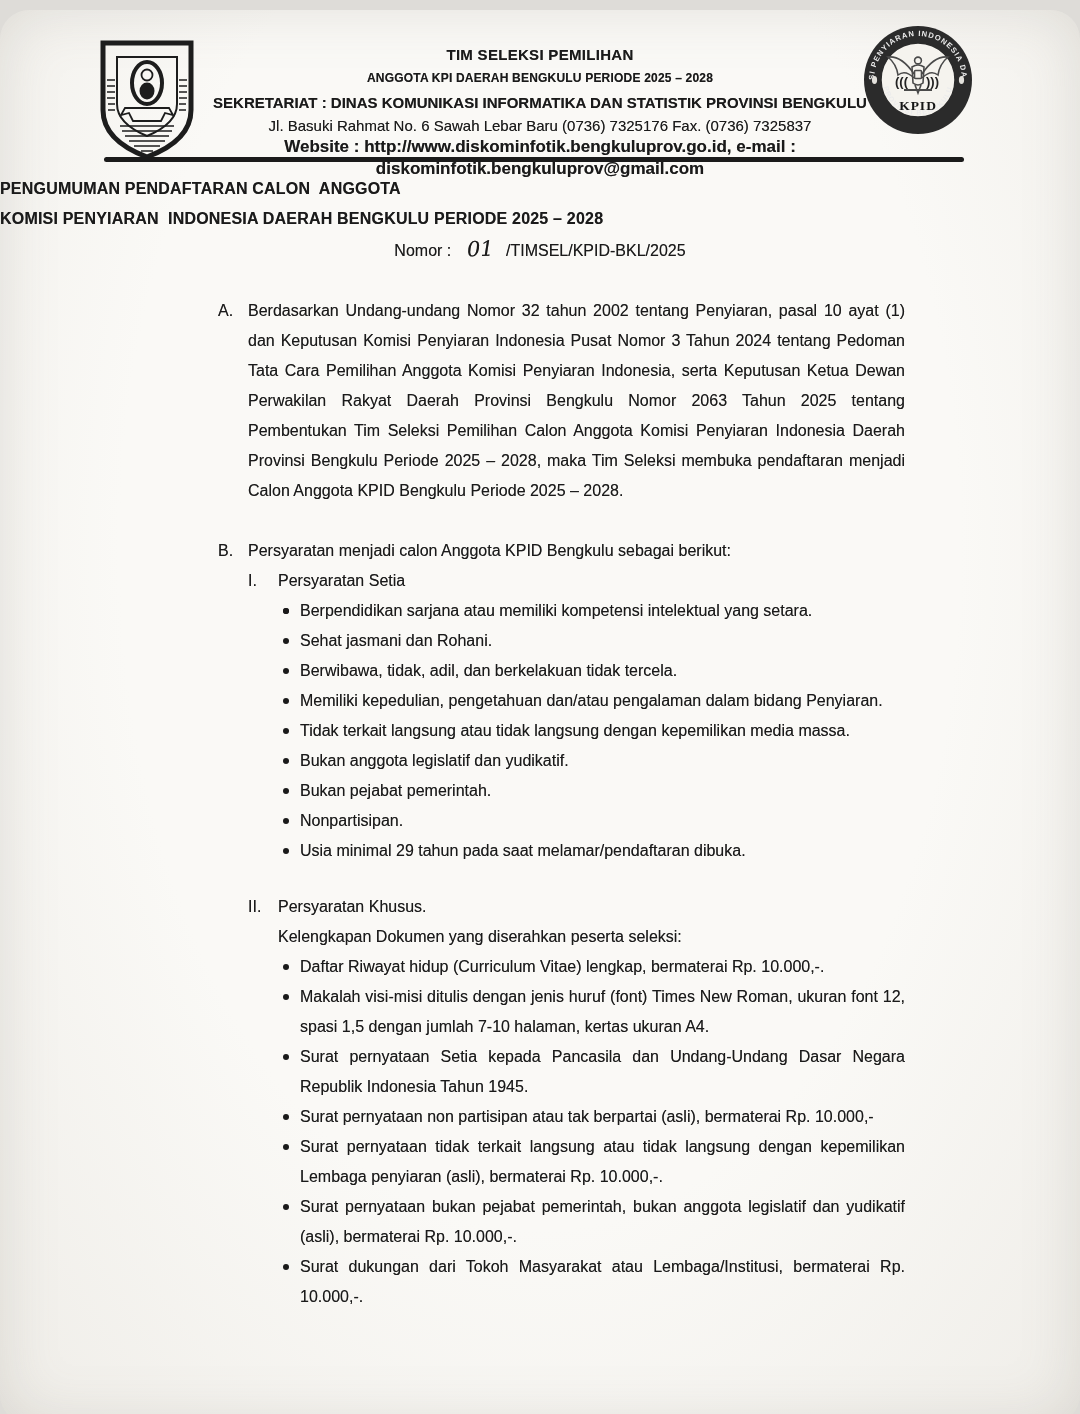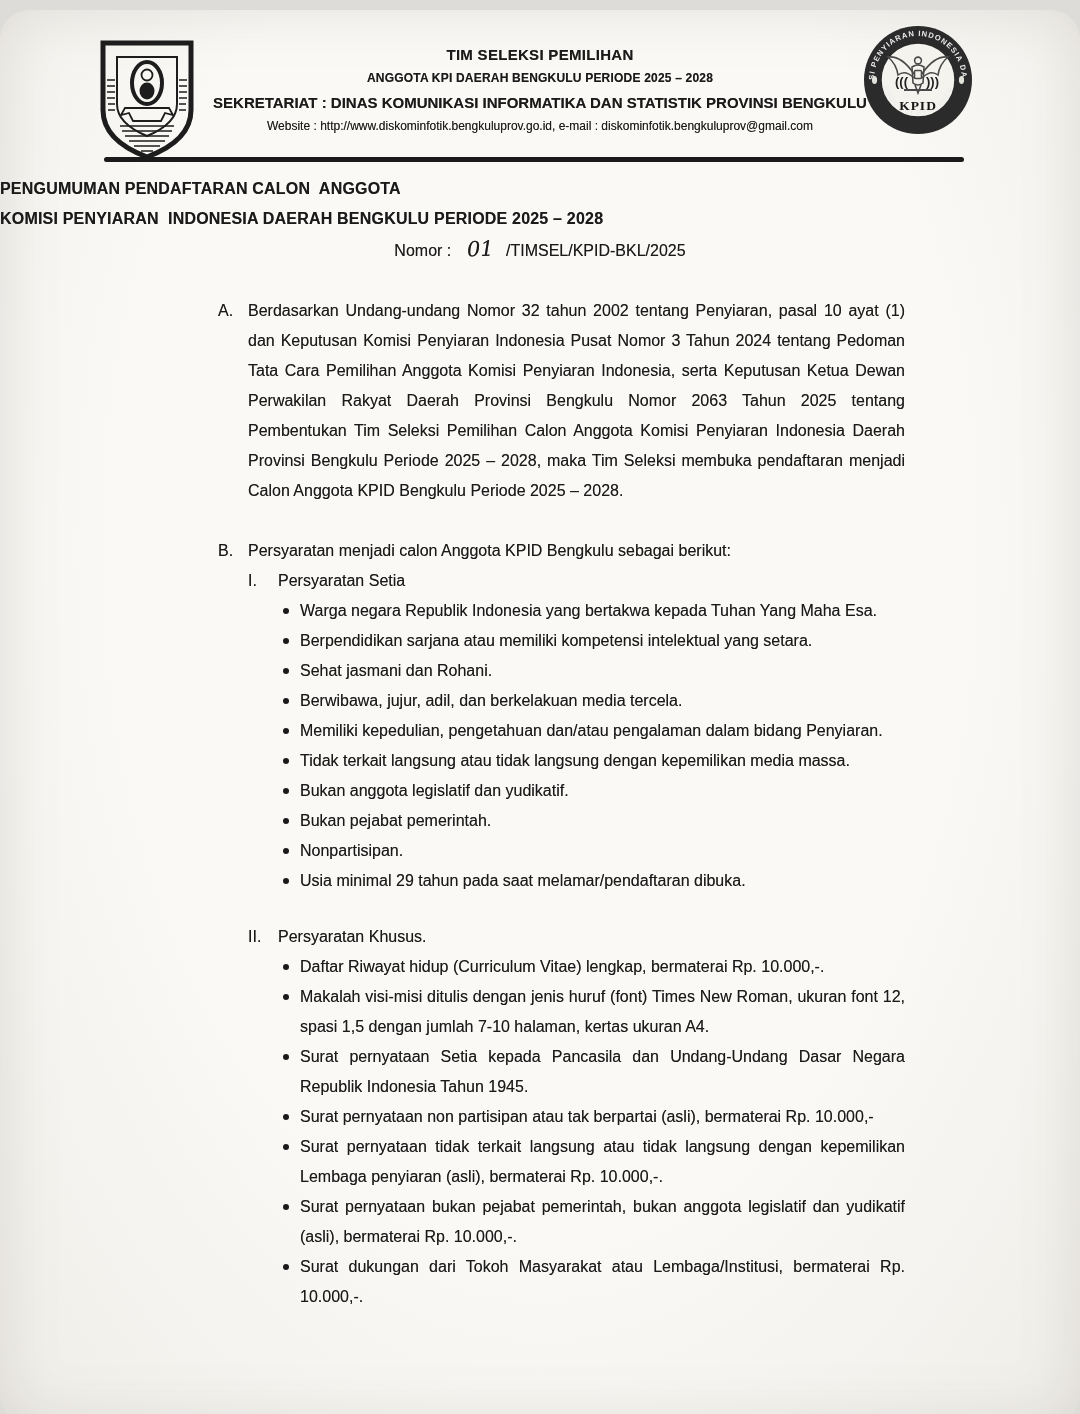--- a/index.html
+++ b/index.html
@@ -18,21 +18,21 @@
   .ink { text-shadow: 0 0 .55px rgba(26,26,26,.55); }
 
   
   .crest { position:absolute; left:96px; top:28px; width:102px; height:124px; }
   .seal  { position:absolute; left:862px; top:14px; width:112px; height:112px; }
   .lh-text { position:absolute; left:186px; right:186px; top:33px; text-align:center; }
   .lh1 { font-size:15px; font-weight:bold; line-height:23px; letter-spacing:.3px; }
   .lh2 { font-size:12px; font-weight:bold; line-height:25px; letter-spacing:.2px; }
   .lh3 { font-size:15px; line-height:24px;font-weight:bold; }
   .lh4 { font-size:15px; line-height:21px; }
-  .lh5 { font-size:12px; font-weight:normal; line-height:22px; }
+  .lh5 { font-size:17px; font-weight:bold; line-height:22px; }
   .rule { position:absolute; left:104px; right:116px; top:147px; height:5px;
           background:#1b1b1b; border-radius:3px; }
 
   
   .content { position:absolute; top:164px; left:0; right:0; font-size:16px; }
   .title-line { text-align:left; font-weight:bold; line-height:30px; white-space:pre-wrap; letter-spacing:.2px; }
   .nomor-line { text-align:center; line-height:30px; }
   .nomor-value { font-family:"DejaVu Serif", serif; font-style:italic; font-size:21px;
                  display:inline-block; margin:0 12px 0 16px; transform:rotate(-2deg); }
 
@@ -86,20 +86,21 @@
       <ellipse cx="51" cy="45" rx="15" ry="21" fill="none" stroke="#1d1d1d" stroke-width="4"></ellipse>
       <circle cx="51" cy="37" r="5.5" fill="none" stroke="#1d1d1d" stroke-width="1.8"></circle>
       <ellipse cx="51" cy="53" rx="7.5" ry="8.5" fill="#1d1d1d"></ellipse>
       <path d="M29 70 L73 70 L77 77 L69 75 L65 83 L37 83 L33 75 L25 77 Z" fill="none" stroke="#1d1d1d" stroke-width="1.8"></path>
     </svg>
 
     <div class="lh-text ink">
       <div class="lh1">TIM SELEKSI PEMILIHAN</div>
       <div class="lh2">ANGGOTA KPI DAERAH BENGKULU PERIODE 2025 – 2028</div>
       <div class="lh3">SEKRETARIAT : DINAS KOMUNIKASI INFORMATIKA DAN STATISTIK PROVINSI BENGKULU</div>
+      <div class="lh4">Jl. Basuki Rahmat No. 6 Sawah Lebar Baru (0736) 7325176 Fax. (0736) 7325837</div>
       <div class="lh5">Website : http://www.diskominfotik.bengkuluprov.go.id, e-mail : diskominfotik.bengkuluprov@gmail.com</div>
     </div>
 
     <svg class="seal" viewBox="0 0 112 112">
       <defs>
         <path id="arcTop" d="M12,56 A44,44 0 1 1 100,56" fill="none"></path>
         <path id="arcBot" d="M21,56 A35,35 0 0 0 91,56" fill="none"></path>
       </defs>
       <circle cx="56" cy="56" r="54" fill="#2b2b2b"></circle>
       <circle cx="56" cy="56" r="37" fill="#f5f3ee" stroke="#2b2b2b" stroke-width="1.5"></circle>
@@ -148,38 +149,39 @@
         <span class="marker">B.</span>
         <div class="head">Persyaratan menjadi calon Anggota KPID Bengkulu sebagai berikut:</div>
       </div>
 
       <div class="sub">
         <div class="row">
           <span class="marker">I.</span>
           <div class="head">Persyaratan Setia</div>
         </div>
         <ul class="bullets">
-          <li class="bullet"><span class="dot"></span><span>Warga negara Republik Indonesia yang bertakwa kepada Tuhan Yang Maha Esa.</span></li>
+          <li class="bullet"><span class="dot"></span></li>
           <li class="bullet"><span class="dot"></span><span>Berpendidikan sarjana atau memiliki kompetensi intelektual yang setara.</span></li>
           <li class="bullet"><span class="dot"></span><span>Sehat jasmani dan Rohani.</span></li>
-          <li class="bullet"><span class="dot"></span><span>Berwibawa, jujur, adil, dan berkelakuan media tercela.</span></li>
+          <li class="bullet"><span class="dot"></span><span>Berwibawa, tidak, adil, dan berkelakuan tidak tercela.</span></li>
           <li class="bullet"><span class="dot"></span><span>Memiliki kepedulian, pengetahuan dan/atau pengalaman dalam bidang Penyiaran.</span></li>
           <li class="bullet"><span class="dot"></span><span>Tidak terkait langsung atau tidak langsung dengan kepemilikan media massa.</span></li>
           <li class="bullet"><span class="dot"></span><span>Bukan anggota legislatif dan yudikatif.</span></li>
           <li class="bullet"><span class="dot"></span><span>Bukan pejabat pemerintah.</span></li>
           <li class="bullet"><span class="dot"></span><span>Nonpartisipan.</span></li>
           <li class="bullet"><span class="dot"></span><span>Usia minimal 29 tahun pada saat melamar/pendaftaran dibuka.</span></li>
         </ul>
       </div>
 
       <div class="sub sub-ii">
         <div class="row">
           <span class="marker">II.</span>
           <div class="head">Persyaratan Khusus.</div>
         </div>
+        <div class="intro">Kelengkapan Dokumen yang diserahkan peserta seleksi:</div>
         <ul class="bullets">
           <li class="bullet"><span class="dot"></span><span>Daftar Riwayat hidup (Curriculum Vitae) lengkap, bermaterai Rp. 10.000,-.</span></li>
           <li class="bullet"><span class="dot"></span><span>Makalah visi-misi ditulis dengan jenis huruf (font) Times New Roman, ukuran font 12, spasi 1,5 dengan jumlah 7-10 halaman, kertas ukuran A4.</span></li>
           <li class="bullet"><span class="dot"></span><span>Surat pernyataan Setia kepada Pancasila dan Undang-Undang Dasar Negara Republik Indonesia Tahun 1945.</span></li>
           <li class="bullet"><span class="dot"></span><span>Surat pernyataan non partisipan atau tak berpartai (asli), bermaterai Rp. 10.000,-</span></li>
           <li class="bullet"><span class="dot"></span><span>Surat pernyataan tidak terkait langsung atau tidak langsung dengan kepemilikan Lembaga penyiaran (asli), bermaterai Rp. 10.000,-.</span></li>
           <li class="bullet"><span class="dot"></span><span>Surat pernyataan bukan pejabat pemerintah, bukan anggota legislatif dan yudikatif (asli), bermaterai Rp. 10.000,-.</span></li>
           <li class="bullet"><span class="dot"></span><span>Surat dukungan dari Tokoh Masyarakat atau Lembaga/Institusi, bermaterai Rp. 10.000,-.</span></li>
         </ul>
       </div>

